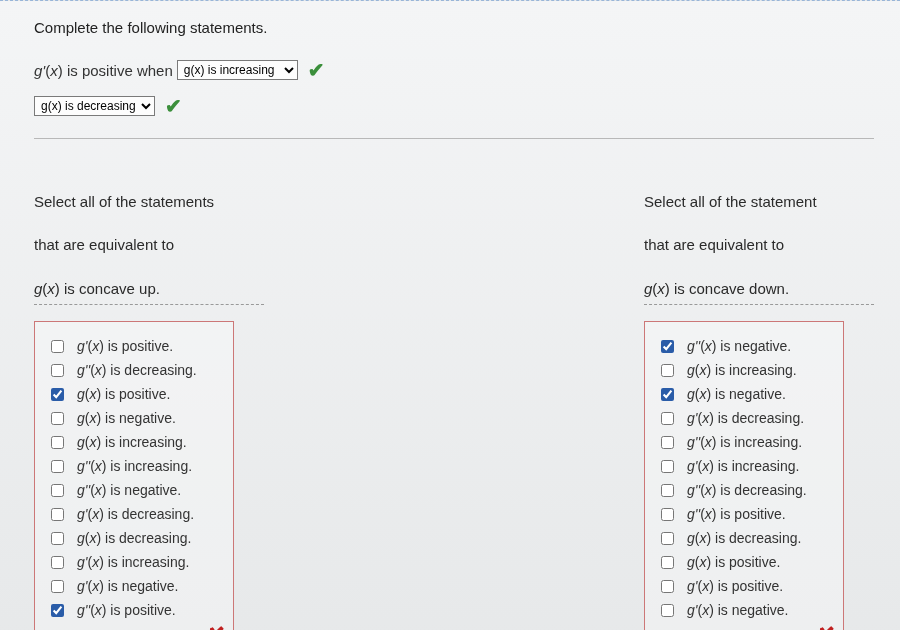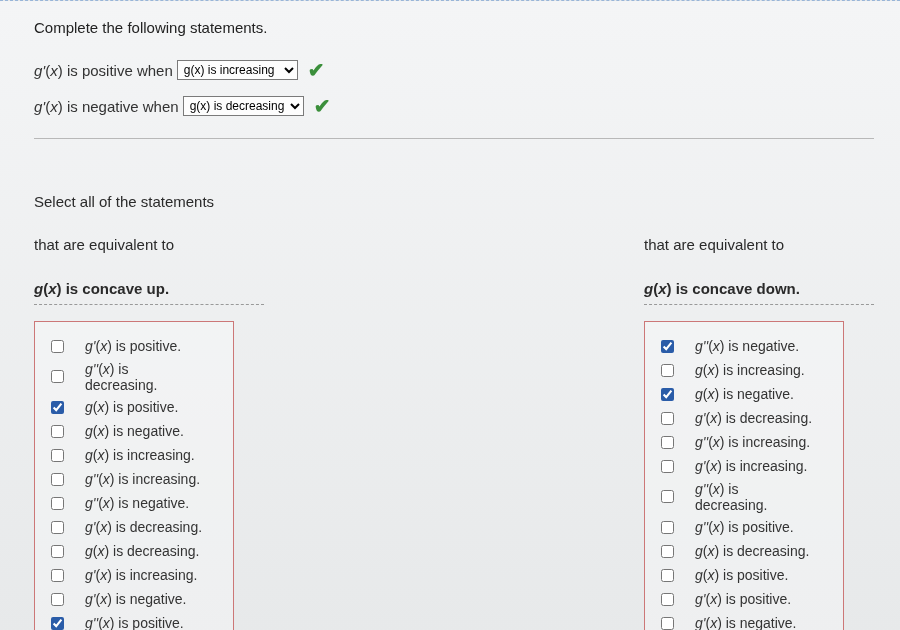--- a/index.html
+++ b/index.html
@@ -65,38 +65,38 @@
     }
     .col {
       flex: 0 0 auto;
     }
     .col-prompt {
       font-size: 15px;
       line-height: 1.45;
       color: #2a2a2a;
       white-space: pre-line;
     }
-    .col-prompt b { font-weight: bold; }
+    .col-prompt b { font-weight: normal; }
     .dashed {
       border-top: 1px dashed #999;
       margin: 4px 0 16px 0;
       width: 230px;
     }
     .optbox {
       border: 1px solid #c77;
       background: rgba(255,255,255,0.3);
       padding: 10px 30px 28px 12px;
       position: relative;
       width: 200px;
     }
     .optbox.r { width: 200px; }
     .opt {
       display: flex;
       align-items: center;
-      gap: 18px;
+      gap: 10px;
       margin: 5px 0;
       font-size: 14px;
       color: #333;
     }
     .opt input[type=checkbox] {
       width: 13px;
       height: 13px;
       accent-color: #2a5ca8;
     }
     .box-cross {
@@ -113,21 +113,20 @@
 
   <div class="instruction">Complete the following statements.</div>
 
   <div class="stmt-line">
     <span><em class="fn">g'</em>(<em class="fn">x</em>) is positive when </span>
     <select id="sel1"><option>g(x) is increasing</option><option>g(x) is decreasing</option></select>
     <span class="checkmark">✔</span>
   </div>
 
   <div class="stmt-line">
-    <span><em class="fn">g'</em>(<em class="fn">x</em>) is negative when </span>
     <select id="sel2"><option>g(x) is increasing</option><option selected="">g(x) is decreasing</option></select>
     <span class="checkmark">✔</span>
   </div>
 
   <hr class="sep">
 
   <div class="columns">
 
     <div class="col">
       <div class="col-prompt">
@@ -184,21 +183,21 @@
           <label class="opt">
             <input type="checkbox" checked="" style="">
             <span><em class="fn">g''</em>(<em class="fn">x</em>) is positive.</span>
           </label>
           <span class="box-cross crossmark">✘</span>
       </div>
     </div>
 
     <div class="col">
       <div class="col-prompt">
-        <br>
+        <span>Select all of the statement</span><br>
         <span>that are equivalent to</span><br>
         <b><em class="fn">g</em>(<em class="fn">x</em>) is concave down.</b>
       </div>
       <div class="dashed"></div>
       <div class="optbox r" id="rightbox">
         <label class="opt">
             <input type="checkbox" checked="" style="">
             <span><em class="fn">g''</em>(<em class="fn">x</em>) is negative.</span>
           </label>
           <label class="opt">

